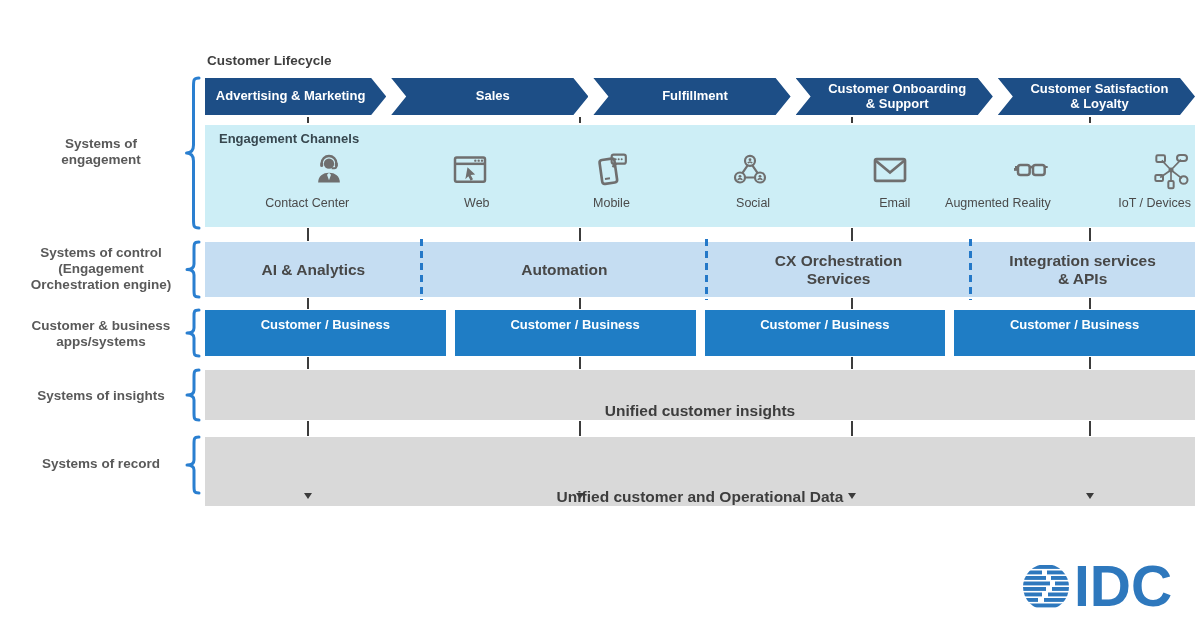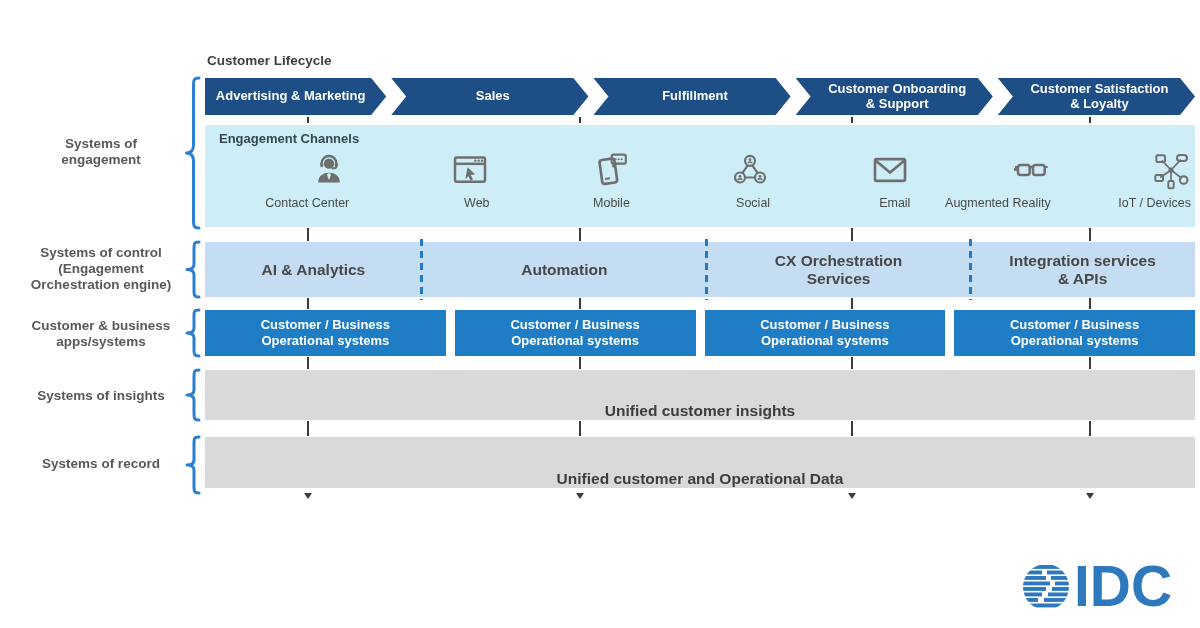--- a/index.html
+++ b/index.html
@@ -32,27 +32,27 @@
         font-weight:bold;font-size:15.5px;color:#474747;position:relative;line-height:1.15;box-sizing:border-box;}
   .cseg span{display:block;}
   .cseg-0{width:21.9%}.cseg-1{width:28.8%}.cseg-2{width:26.6%}.cseg-3{width:22.7%}
   .dash-sep{position:absolute;top:-3px;bottom:-3px;right:-1.5px;width:3px;
         background:repeating-linear-gradient(to bottom,#2478c8 0 7px,transparent 7px 12px);}
 
   
   .apps{top:310px;height:46px;display:flex;gap:9px;}
   .appbox{flex:1;background:#1f7dc5;color:#fff;font-weight:bold;font-size:13px;line-height:1.25;
           display:flex;flex-direction:column;align-items:center;justify-content:center;text-align:center;}
-  .appbox span{display:block;}
+  .appbox span{display:block;margin-top:25px;}
 
   
   .grayband{background:#d9d9d9;display:flex;align-items:flex-end;justify-content:center;
             font-weight:bold;font-size:15.5px;color:#3d3d3d;}
   #insights{top:370px;height:50px;}
-  #record{top:437px;height:51px;}
+  #record{top:437px;height:69px;}
 
   
   .tick{position:absolute;width:2px;background:#3c3c3c;}
   .arrowhead{position:absolute;width:0;height:0;border-left:4.5px solid transparent;
              border-right:4.5px solid transparent;border-top:6px solid #3c3c3c;}
 
   
   .side-label{position:absolute;left:0;width:182px;text-align:center;font-weight:bold;
               font-size:13.5px;color:#595959;line-height:1.18;}
   .side-label span{display:block;margin-left:20px;}

